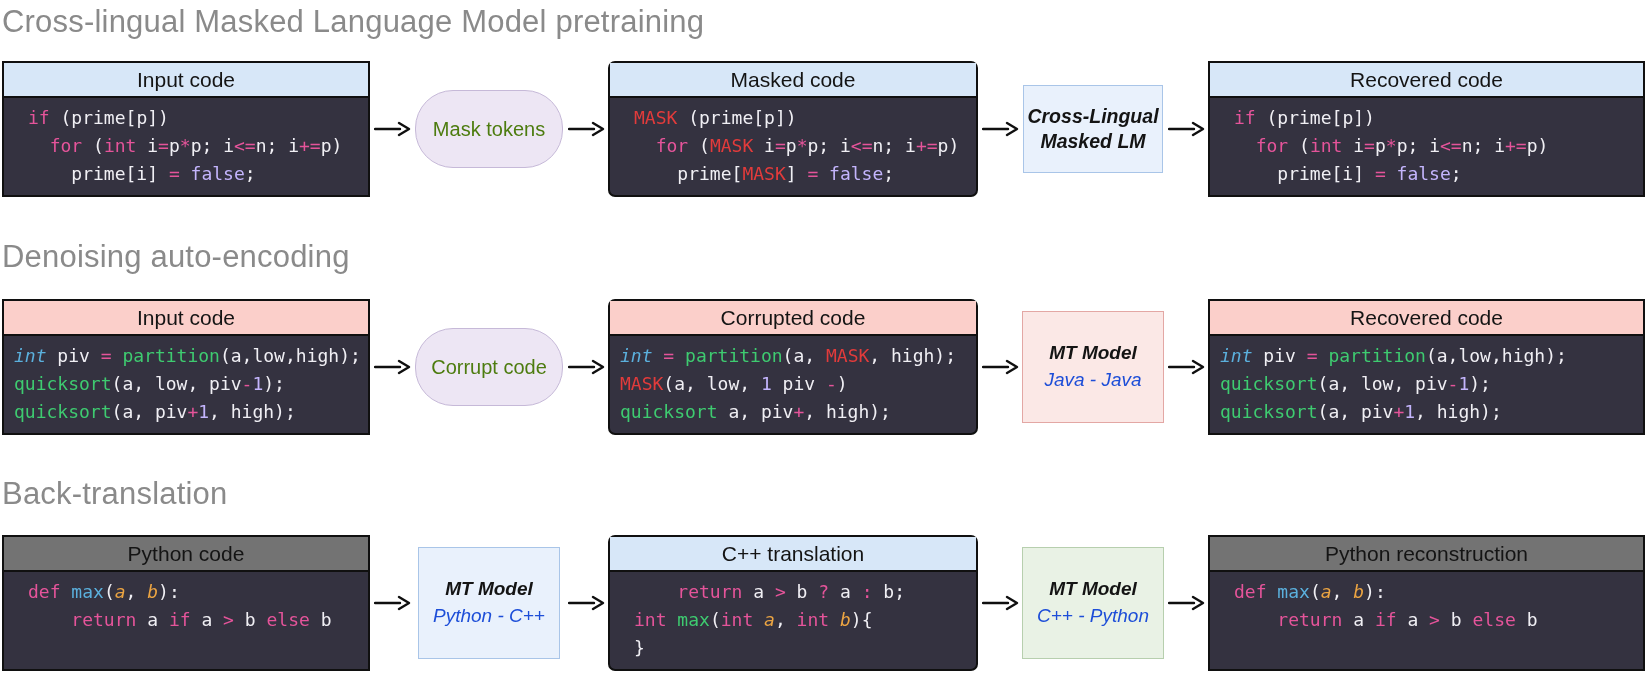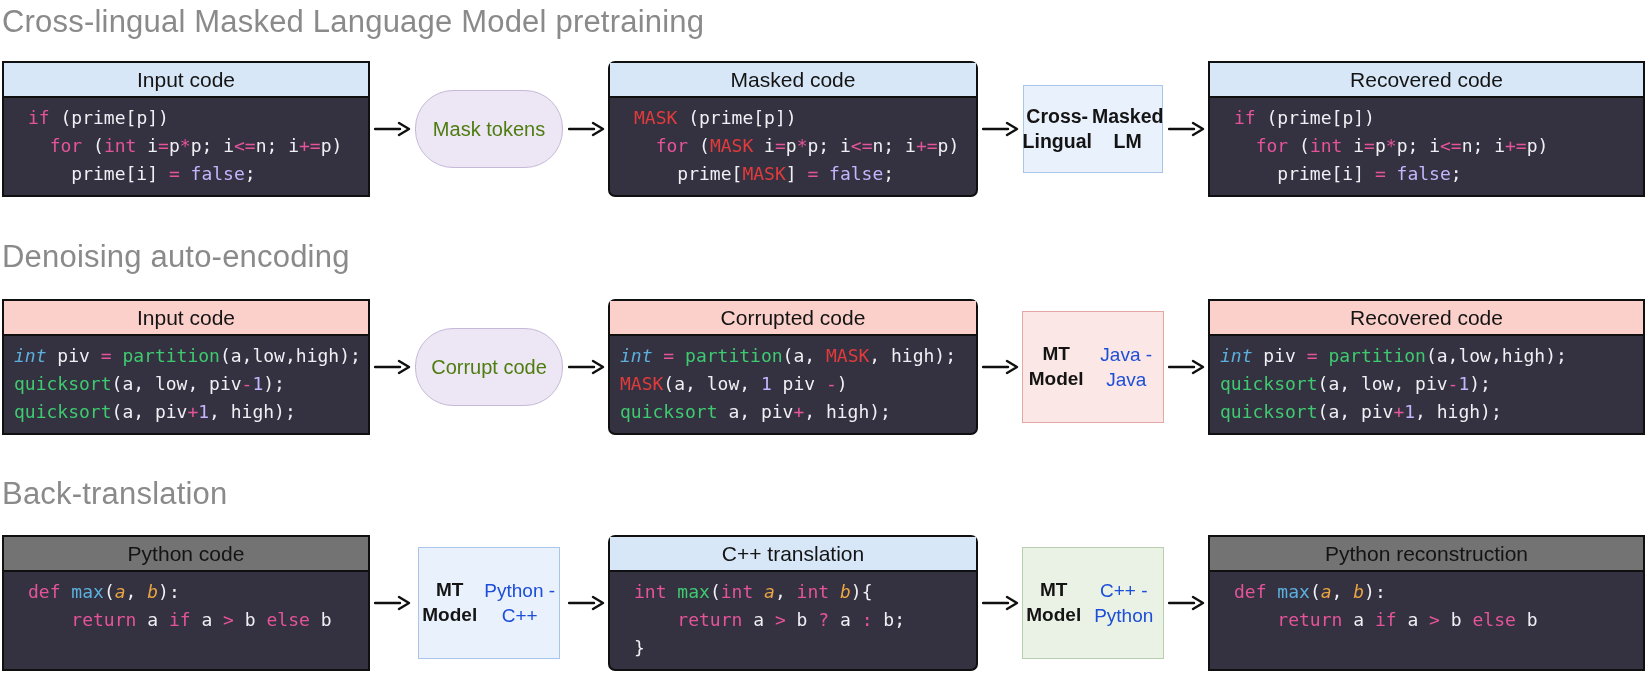--- a/index.html
+++ b/index.html
@@ -64,22 +64,22 @@
   .model-col { flex:0 0 142px; width:142px; display:flex; align-items:center; justify-content:center; }
 
   .oval {
     box-sizing:border-box; width:148px; height:78px;
     background:#ede6f4; border:1.5px solid #c6b9d8; border-radius:38px;
     display:flex; align-items:center; justify-content:center;
     font-size:20px; color:#4d7c0f; text-align:center;
   }
   .model {
     box-sizing:border-box; border:1.5px solid;
-    display:flex; flex-direction:row; align-items:center; justify-content:center;
-    text-align:center; color:#141414;
+    display:flex; flex-direction:column; align-items:center; justify-content:center;
+    text-align:center; color:#141414;font-style:italic;
   }
   .model.blue  { background:#e9f1fc; border-color:#a9c5e8; }
   .model.pink  { background:#fbe8e6; border-color:#e3a7a4; }
   .model.green { background:#e9f2e5; border-color:#b7cfae; }
   .model.cl { width:140px; height:88px; font-size:19.5px; font-weight:700; line-height:1.28; }
   .model.mt { width:142px; height:112px; font-size:19px; line-height:1.3; }
   .mt-title { font-weight:700; }
   .mt-sub   { font-weight:400; margin-top:2px; color:#1d4ed8; }
 </style>
 </head>
@@ -256,22 +256,22 @@
 
       <div class="arrow-col">
         <svg width="37" height="18" viewBox="0 0 37 18">
             <path d="M1 9 H26 M25 3 L35 9 L25 15" fill="none" stroke="#0f0f0f" stroke-width="2.4" stroke-linecap="round" stroke-linejoin="round"></path>
           </svg>
       </div>
 
       <div class="code-box w2">
         <div class="hdr blue">C++ translation</div>
         <div class="code-area">
+            <div class="code-line"><span class="tok-w">    </span><span class="tok-k">return</span><span class="tok-w"> a </span><span class="tok-k">&gt;</span><span class="tok-w"> b </span><span class="tok-k">?</span><span class="tok-w"> a </span><span class="tok-k">:</span><span class="tok-w"> b;</span></div>
             <div class="code-line"><span class="tok-k">int</span><span class="tok-w"> </span><span class="tok-f">max</span><span class="tok-w">(</span><span class="tok-k">int</span><span class="tok-w"> </span><span class="tok-p">a</span><span class="tok-w">, </span><span class="tok-k">int</span><span class="tok-w"> </span><span class="tok-p">b</span><span class="tok-w">){</span></div>
-            <div class="code-line"><span class="tok-w">    </span><span class="tok-k">return</span><span class="tok-w"> a </span><span class="tok-k">&gt;</span><span class="tok-w"> b </span><span class="tok-k">?</span><span class="tok-w"> a </span><span class="tok-k">:</span><span class="tok-w"> b;</span></div>
             <div class="code-line"><span class="tok-w">}</span></div>
           </div>
       </div>
 
       <div class="arrow-col">
         <svg width="37" height="18" viewBox="0 0 37 18">
             <path d="M1 9 H26 M25 3 L35 9 L25 15" fill="none" stroke="#0f0f0f" stroke-width="2.4" stroke-linecap="round" stroke-linejoin="round"></path>
           </svg>
       </div>
 

